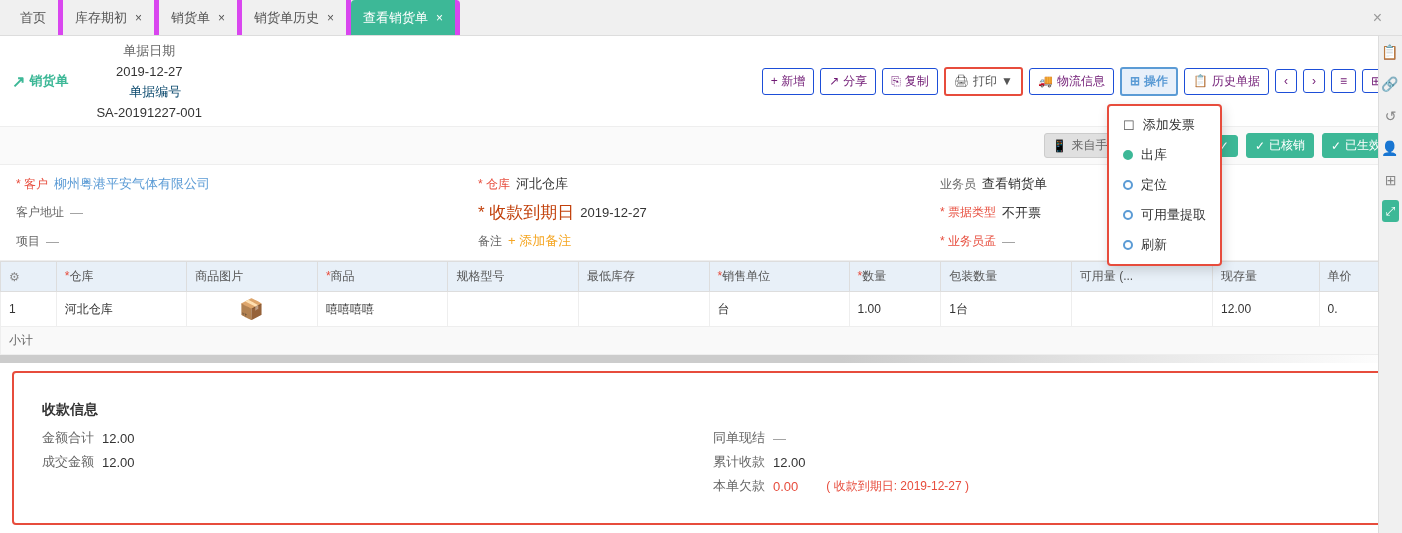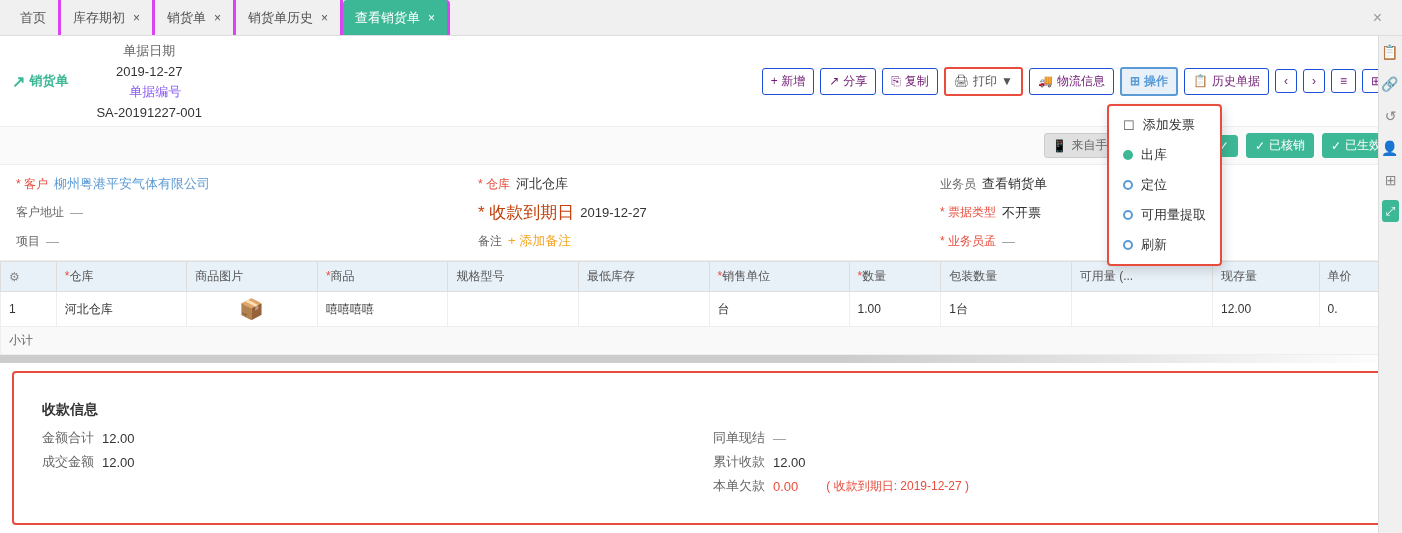--- a/index.html
+++ b/index.html
@@ -1,20 +1,20 @@
 <!DOCTYPE html>
 <html><head>
   <meta charset="utf-8">
   <style>
     * { box-sizing: border-box; margin: 0; padding: 0; }
     body { font-family: "Microsoft YaHei", "PingFang SC", sans-serif; font-size: 13px; background: #f5f5f5; color: #333; width: 1402px; height: 533px; overflow: hidden; }
 
     
     .tab-bar { display: flex; align-items: center; background: #f0f0f0; border-bottom: 1px solid #ddd; height: 36px; padding: 0 8px; }
-    .tab { display: flex; align-items: center; padding: 0 12px; height: 100%; cursor: pointer; font-size: 13px; color: #555; border-right: 3px solid #d946ef; }
+    .tab { display: flex; align-items: center; padding: 0 12px; height: 100%; cursor: pointer; font-size: 13px; color: #555; border-right: 5px solid #d946ef; }
     .tab.active { background: #3db897; color: #fff; border-radius: 4px 4px 0 0; }
     .tab .close-x { margin-left: 8px; font-size: 12px; cursor: pointer; }
     .close-btn-right { margin-left: auto; font-size: 16px; color: #999; cursor: pointer; padding: 0 12px; }
 
     
     .main-content { background: #fff; height: calc(533px - 36px); display: flex; flex-direction: column; }
     .doc-type-label { display: flex; align-items: center; color: #3db897; font-size: 13px; margin-right: 16px; font-weight: bold; }
     .doc-meta { display: flex; align-items: center; gap: 4px; font-size: 13px; color: #555; flex-direction: column; }
     .doc-meta span { color: #333; }
     .doc-actions { margin-left: auto; display: flex; align-items: center; gap: 6px; }
@@ -106,21 +106,21 @@
 <div class="main-content">
 
   <div class="doc-header-wrap" style="position:relative;">
     <div class="doc-type-label">
       <span style="margin-right:4px; font-size:16px;">↗</span>
       <span>销货单</span>
     </div>
     <div class="doc-meta">
       <span style="color:#666;">单据日期</span>
       <span>2019-12-27</span>
-      <span style="color:#8b5cf6;margin-left:12px;">单据编号</span>
+      <span style="color:#0c4a6e;margin-left:12px;">单据编号</span>
       <span>SA-20191227-001</span>
     </div>
     <div class="doc-actions">
       <button class="action-btn">+ 新增</button>
       <button class="action-btn">
         <span>↗</span>
         <span>分享</span>
       </button>
       <button class="action-btn">
         <span>⎘</span>

